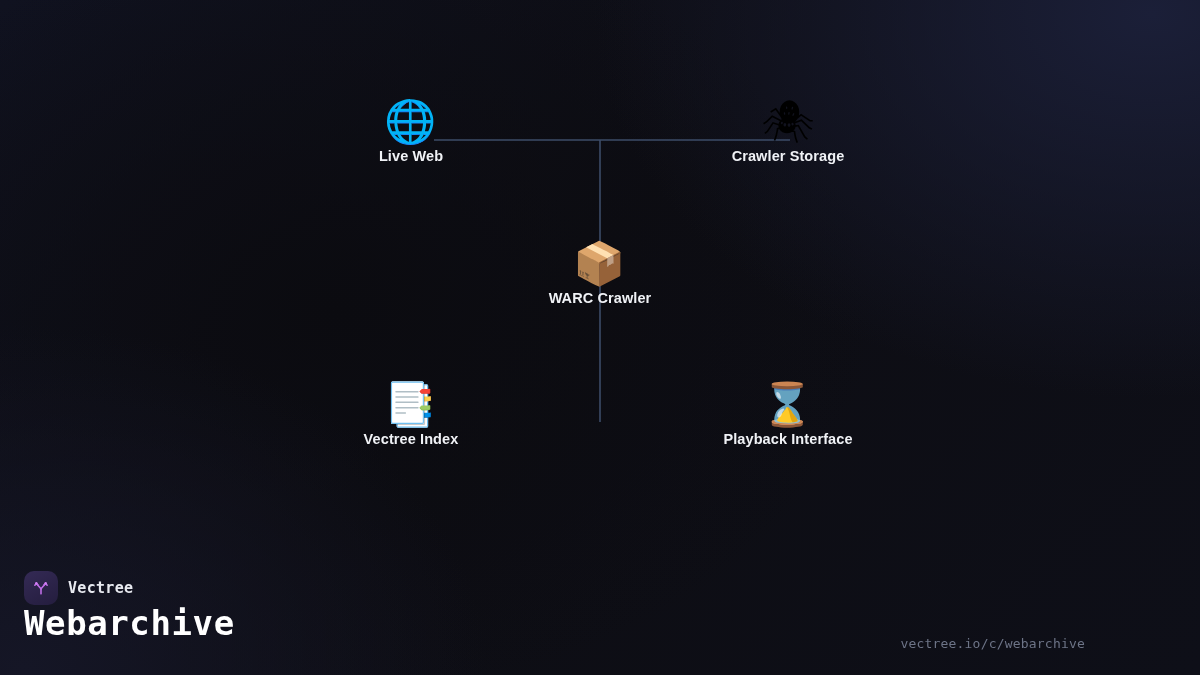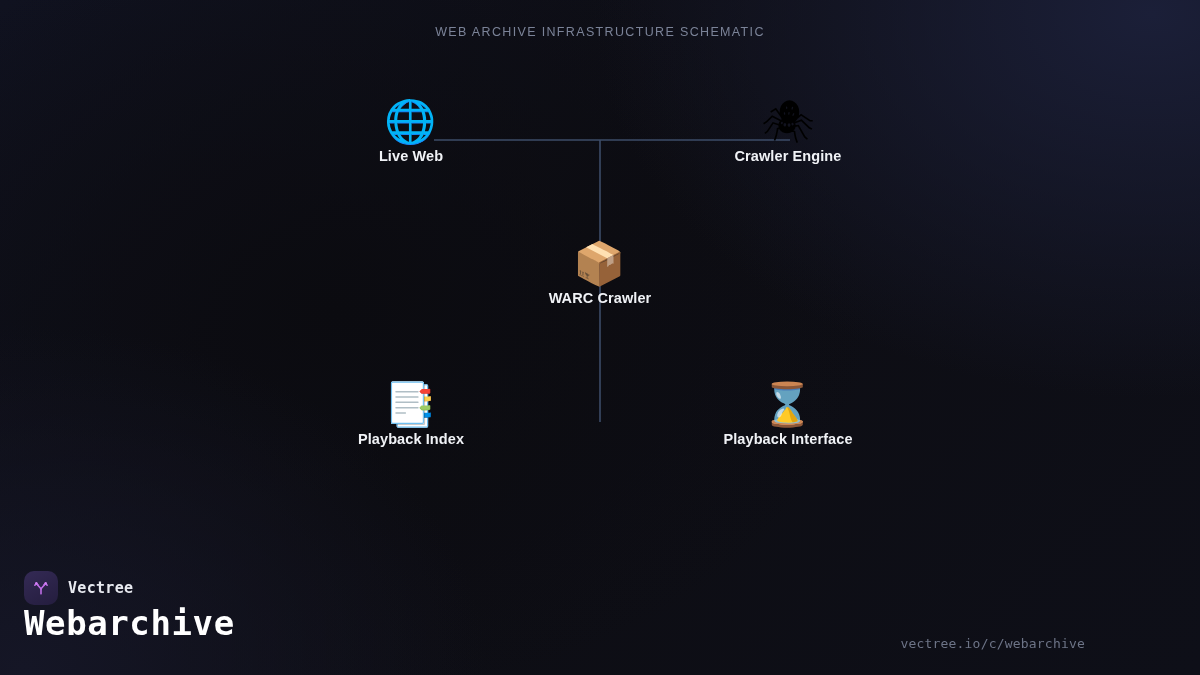--- a/index.html
+++ b/index.html
@@ -113,45 +113,44 @@
     color:#6d7487;
     letter-spacing:.2px;
     margin-left:37px;
   }
 </style>
 </head>
 <body>
 
 <div class="canvas">
 
-  <div class="schematic-title">WEB ARCHIVE INFRASTRUCTURE SCHEMATIC</div>
 
   <svg class="edges" viewBox="0 0 1200 675" xmlns="http://www.w3.org/2000/svg">
     <line x1="434" y1="140" x2="790" y2="140" stroke="#3c4c68" stroke-width="1.6"></line>
     <line x1="600" y1="140" x2="600" y2="422" stroke="#3c4c68" stroke-width="1.6"></line>
   </svg>
 
   <div class="node node-live-web">
     <div class="node-icon">🌐</div>
     <div class="node-label">Live Web</div>
   </div>
 
   <div class="node node-crawler">
     <div class="node-icon">🕷</div>
-    <div class="node-label">Crawler Engine</div>
+    <div class="node-label">Crawler Storage</div>
   </div>
 
   <div class="node node-warc">
     <div class="node-icon">📦</div>
     <div class="node-label">WARC Crawler</div>
   </div>
 
   <div class="node node-metadata">
     <div class="node-icon">📑</div>
-    <div class="node-label">Playback Index</div>
+    <div class="node-label">Vectree Index</div>
   </div>
 
   <div class="node node-playback">
     <div class="node-icon">⌛</div>
     <div class="node-label">Playback Interface</div>
   </div>
 
   <div class="footer">
 
     <div class="brand-row">

